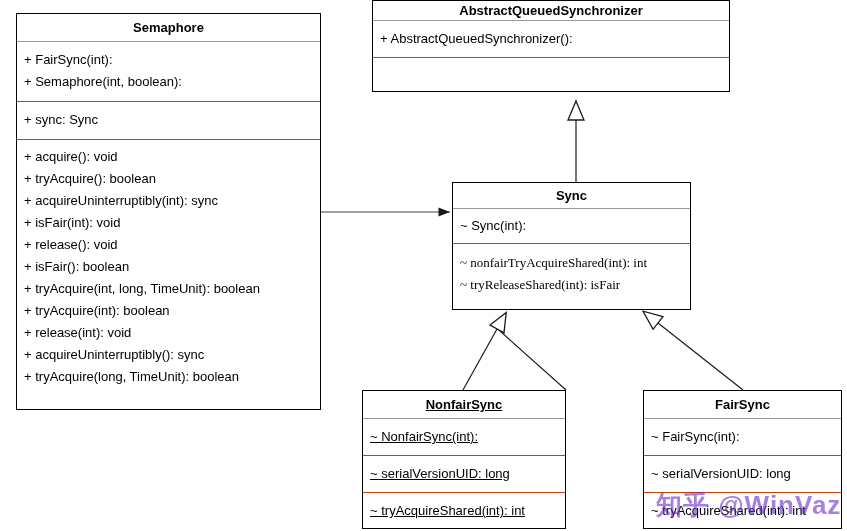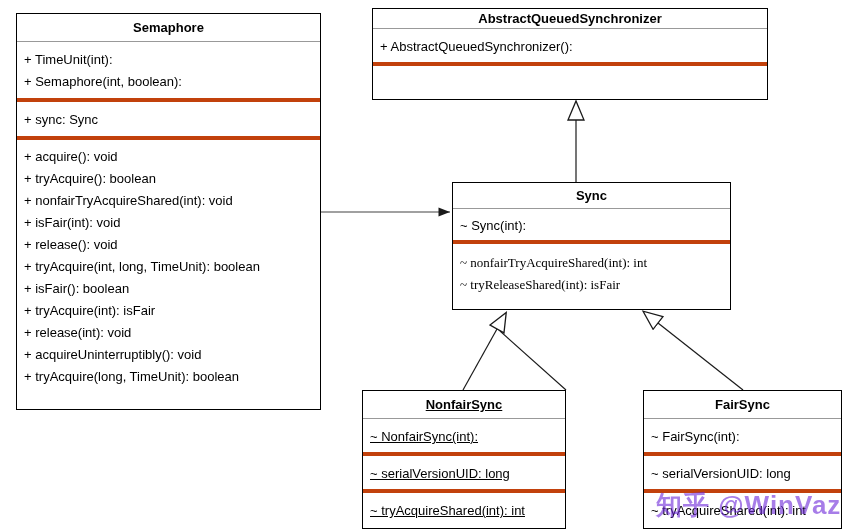--- a/index.html
+++ b/index.html
@@ -10,21 +10,21 @@
   .connectors { position:absolute; left:0; top:0; z-index:5; pointer-events:none; }
   .uml-box {
     position:absolute; background:#ffffff; border:1px solid #000;
     box-sizing:border-box; z-index:10; display:flex; flex-direction:column;
   }
   .uml-title {
     flex:none; display:flex; align-items:center; justify-content:center;
     font-weight:bold; font-size:13px; color:#000;
     border-bottom:1px solid #999; box-sizing:border-box; white-space:nowrap;
   }
-  .sec { flex:none; border-bottom:4px solid #c2410c; box-sizing:border-box; padding:0 0 0 7px; overflow:hidden; }
+  .sec { flex:none; border-bottom:1px solid #c2410c; box-sizing:border-box; padding:0 0 0 7px; overflow:hidden; }
   .sec.last { border-bottom:none; flex:1 1 auto; }
   .row { font-size:13px; line-height:22px; color:#000; white-space:nowrap; }
   .watermark {
     position:absolute; left:656px; top:488px; z-index:20;
     font-size:26px; font-weight:bold; letter-spacing:1px;
     color:#6d28d9; opacity:0.6; white-space:nowrap; pointer-events:none;
   }
 </style>
 </head>
 <body>
@@ -48,50 +48,50 @@
     <line x1="463" y1="390" x2="497" y2="329" stroke="#1a1a1a" stroke-width="1.2" marker-end="url(#hollowTri)"></line>
 
     <line x1="566" y1="390" x2="500" y2="331" stroke="#1a1a1a" stroke-width="1.1"></line>
 
     <line x1="743" y1="390" x2="658" y2="323" stroke="#1a1a1a" stroke-width="1.2" marker-end="url(#hollowTri)"></line>
   </svg>
 
   <div class="uml-box" style="left:16px; top:13px; width:305px; height:397px;">
     <div class="uml-title" style="height:28px;">Semaphore</div>
     <div class="sec" style="height:60px; padding-top:7px;">
-      <div class="row">+ TimeUnit(int):</div>
+      <div class="row">+ FairSync(int):</div>
       <div class="row">+ Semaphore(int, boolean):</div>
     </div>
     <div class="sec" style="height:38px; padding-top:7px;">
       <div class="row">+ sync: Sync</div>
     </div>
     <div class="sec last" style="padding-top:6px;">
       <div class="row">+ acquire(): void</div>
       <div class="row">+ tryAcquire(): boolean</div>
-      <div class="row">+ nonfairTryAcquireShared(int): void</div>
+      <div class="row">+ acquireUninterruptibly(int): sync</div>
       <div class="row">+ isFair(int): void</div>
       <div class="row">+ release(): void</div>
+      <div class="row">+ isFair(): boolean</div>
       <div class="row">+ tryAcquire(int, long, TimeUnit): boolean</div>
-      <div class="row">+ isFair(): boolean</div>
-      <div class="row">+ tryAcquire(int): isFair</div>
+      <div class="row">+ tryAcquire(int): boolean</div>
       <div class="row">+ release(int): void</div>
-      <div class="row">+ acquireUninterruptibly(): void</div>
+      <div class="row">+ acquireUninterruptibly(): sync</div>
       <div class="row">+ tryAcquire(long, TimeUnit): boolean</div>
     </div>
   </div>
 
-  <div class="uml-box" style="left:372px; top:8px; width:396px; height:92px;">
+  <div class="uml-box" style="left:372px; top:0; width:358px; height:92px;">
     <div class="uml-title" style="height:20px;">AbstractQueuedSynchronizer</div>
     <div class="sec" style="height:37px; padding-top:7px;">
       <div class="row">+ AbstractQueuedSynchronizer():</div>
     </div>
     <div class="sec last"></div>
   </div>
 
-  <div class="uml-box" style="left:452px; top:182px; width:279px; height:128px;">
+  <div class="uml-box" style="left:452px; top:182px; width:239px; height:128px;">
     <div class="uml-title" style="height:26px;">Sync</div>
     <div class="sec" style="height:35px; padding-top:6px;">
       <div class="row">~ Sync(int):</div>
     </div>
     <div class="sec last" style="padding-top:8px;font-family:Liberation Serif, serif;">
       <div class="row">~ nonfairTryAcquireShared(int): int</div>
       <div class="row">~ tryReleaseShared(int): isFair</div>
     </div>
   </div>
 

